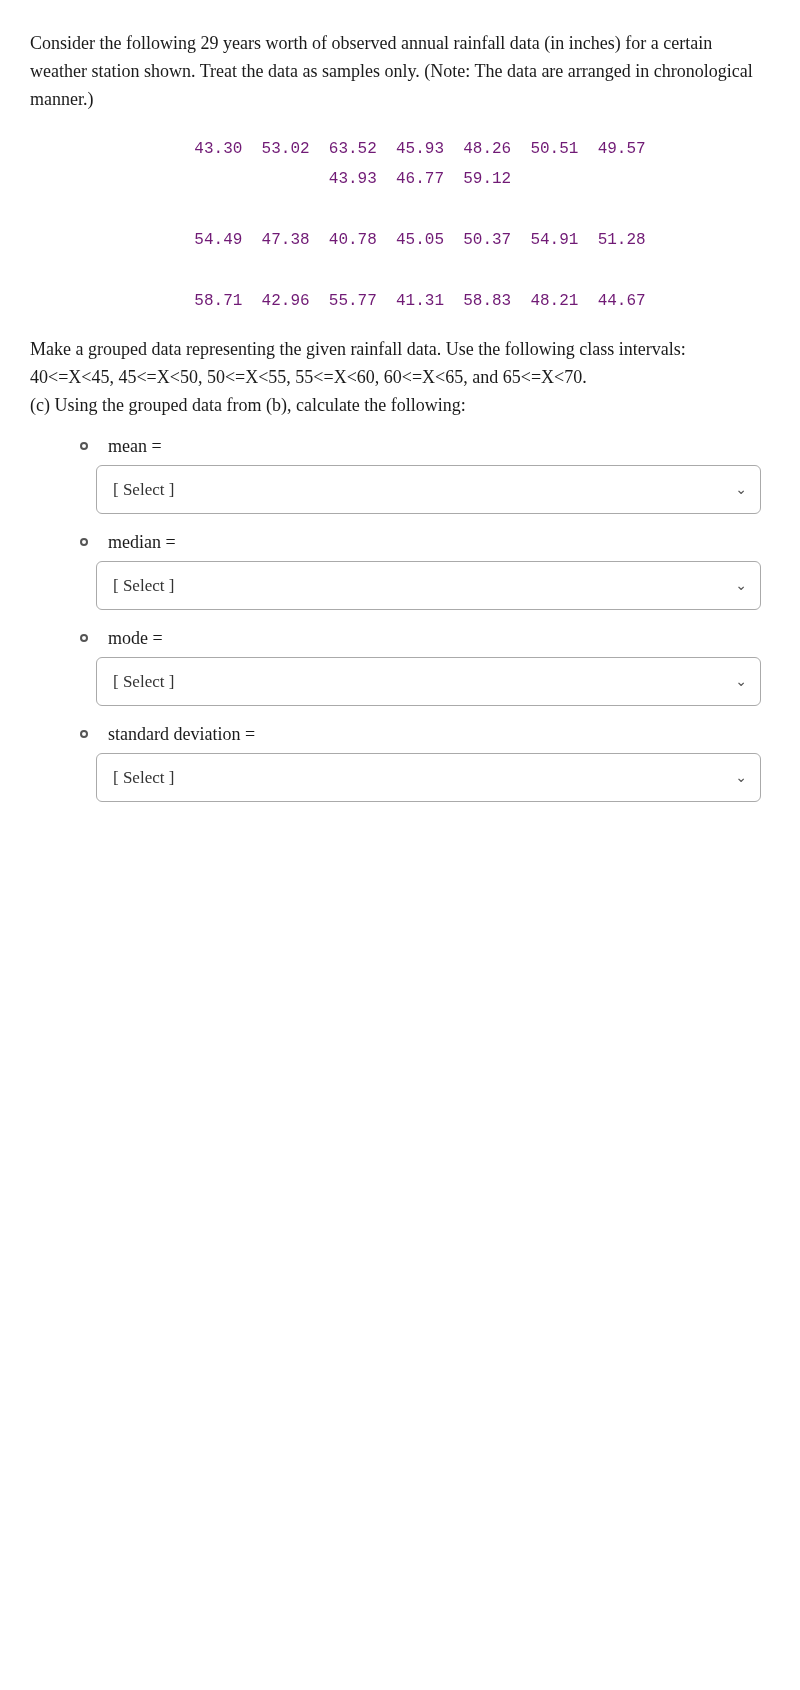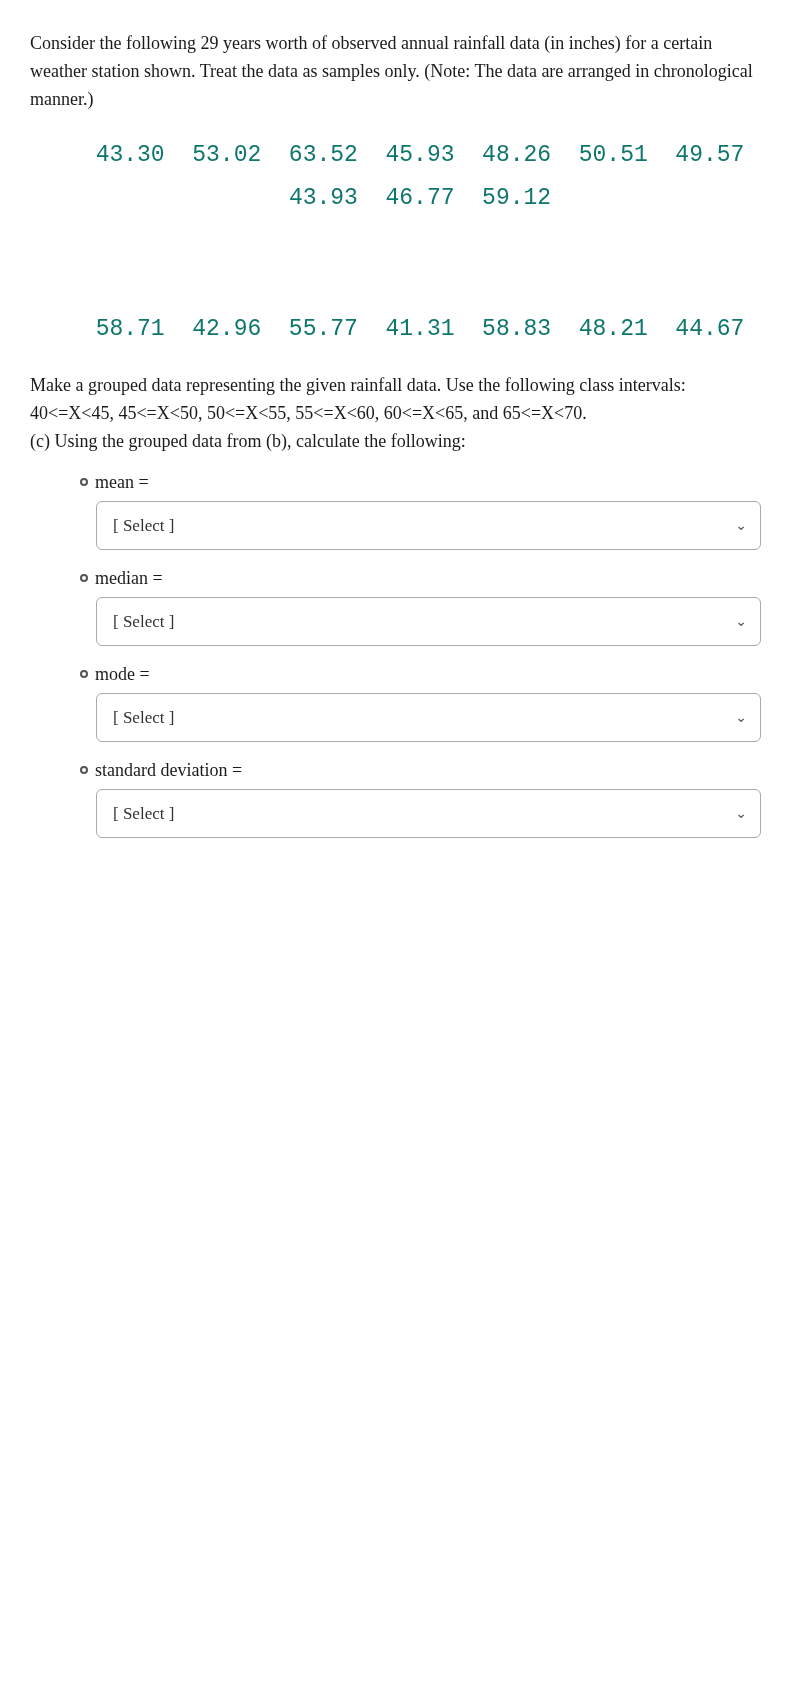--- a/index.html
+++ b/index.html
@@ -18,23 +18,23 @@
       padding: 30px 30px 40px 30px;
     }
 
     .question-text {
       line-height: 1.55;
     }
 
     .data-block {
       margin: 20px 0 20px 40px;
       font-family: 'Courier New', Courier, monospace;
-      font-size: 23px;
+      font-size: 16px;
       line-height: 1.9;
-      color: #0f766e;
+      color: #701a75;
     }
 
     .data-row {
       display: block;
       text-align: center;
     }
 
     .sub-question-text {
       line-height: 1.55;
       margin-bottom: 0;
@@ -50,21 +50,21 @@
       list-style: none;
     }
 
     .bullet-item {
       margin-bottom: 18px;
     }
 
     .bullet-label {
       display: flex;
       align-items: center;
-      gap: 7px;
+      gap: 20px;
       margin-bottom: 8px;
       font-size: 18px;
     }
 
     .bullet-dot {
       width: 8px;
       height: 8px;
       border-radius: 50%;
       border: 2px solid #555;
       display: inline-block;
@@ -104,20 +104,21 @@
   </style>
 </head>
 <body>
 
 <p class="question-text">Consider the following 29 years worth of observed annual rainfall data (in inches) for a certain weather station shown. Treat the data as samples only. (Note: The data are arranged in chronological manner.)</p>
 
 <div class="data-block">
   <span class="data-row">43.30&nbsp;&nbsp;53.02&nbsp;&nbsp;63.52&nbsp;&nbsp;45.93&nbsp;&nbsp;48.26&nbsp;&nbsp;50.51&nbsp;&nbsp;49.57</span>
   <span class="data-row">43.93&nbsp;&nbsp;46.77&nbsp;&nbsp;59.12</span>
   <br>
+  <span class="data-row">54.49&nbsp;&nbsp;47.38&nbsp;&nbsp;40.78&nbsp;&nbsp;45.05&nbsp;&nbsp;50.37&nbsp;&nbsp;54.91&nbsp;&nbsp;51.28</span>
   <br>
   <span class="data-row">58.71&nbsp;&nbsp;42.96&nbsp;&nbsp;55.77&nbsp;&nbsp;41.31&nbsp;&nbsp;58.83&nbsp;&nbsp;48.21&nbsp;&nbsp;44.67</span>
 </div>
 
 <p class="sub-question-text">Make a grouped data representing the given rainfall data. Use the following class intervals: 40&lt;=X&lt;45, 45&lt;=X&lt;50, 50&lt;=X&lt;55, 55&lt;=X&lt;60, 60&lt;=X&lt;65, and 65&lt;=X&lt;70.</p>
 
 <p class="c-label">(c) Using the grouped data from (b), calculate the following:</p>
 
 <ul class="bullet-list">
 

